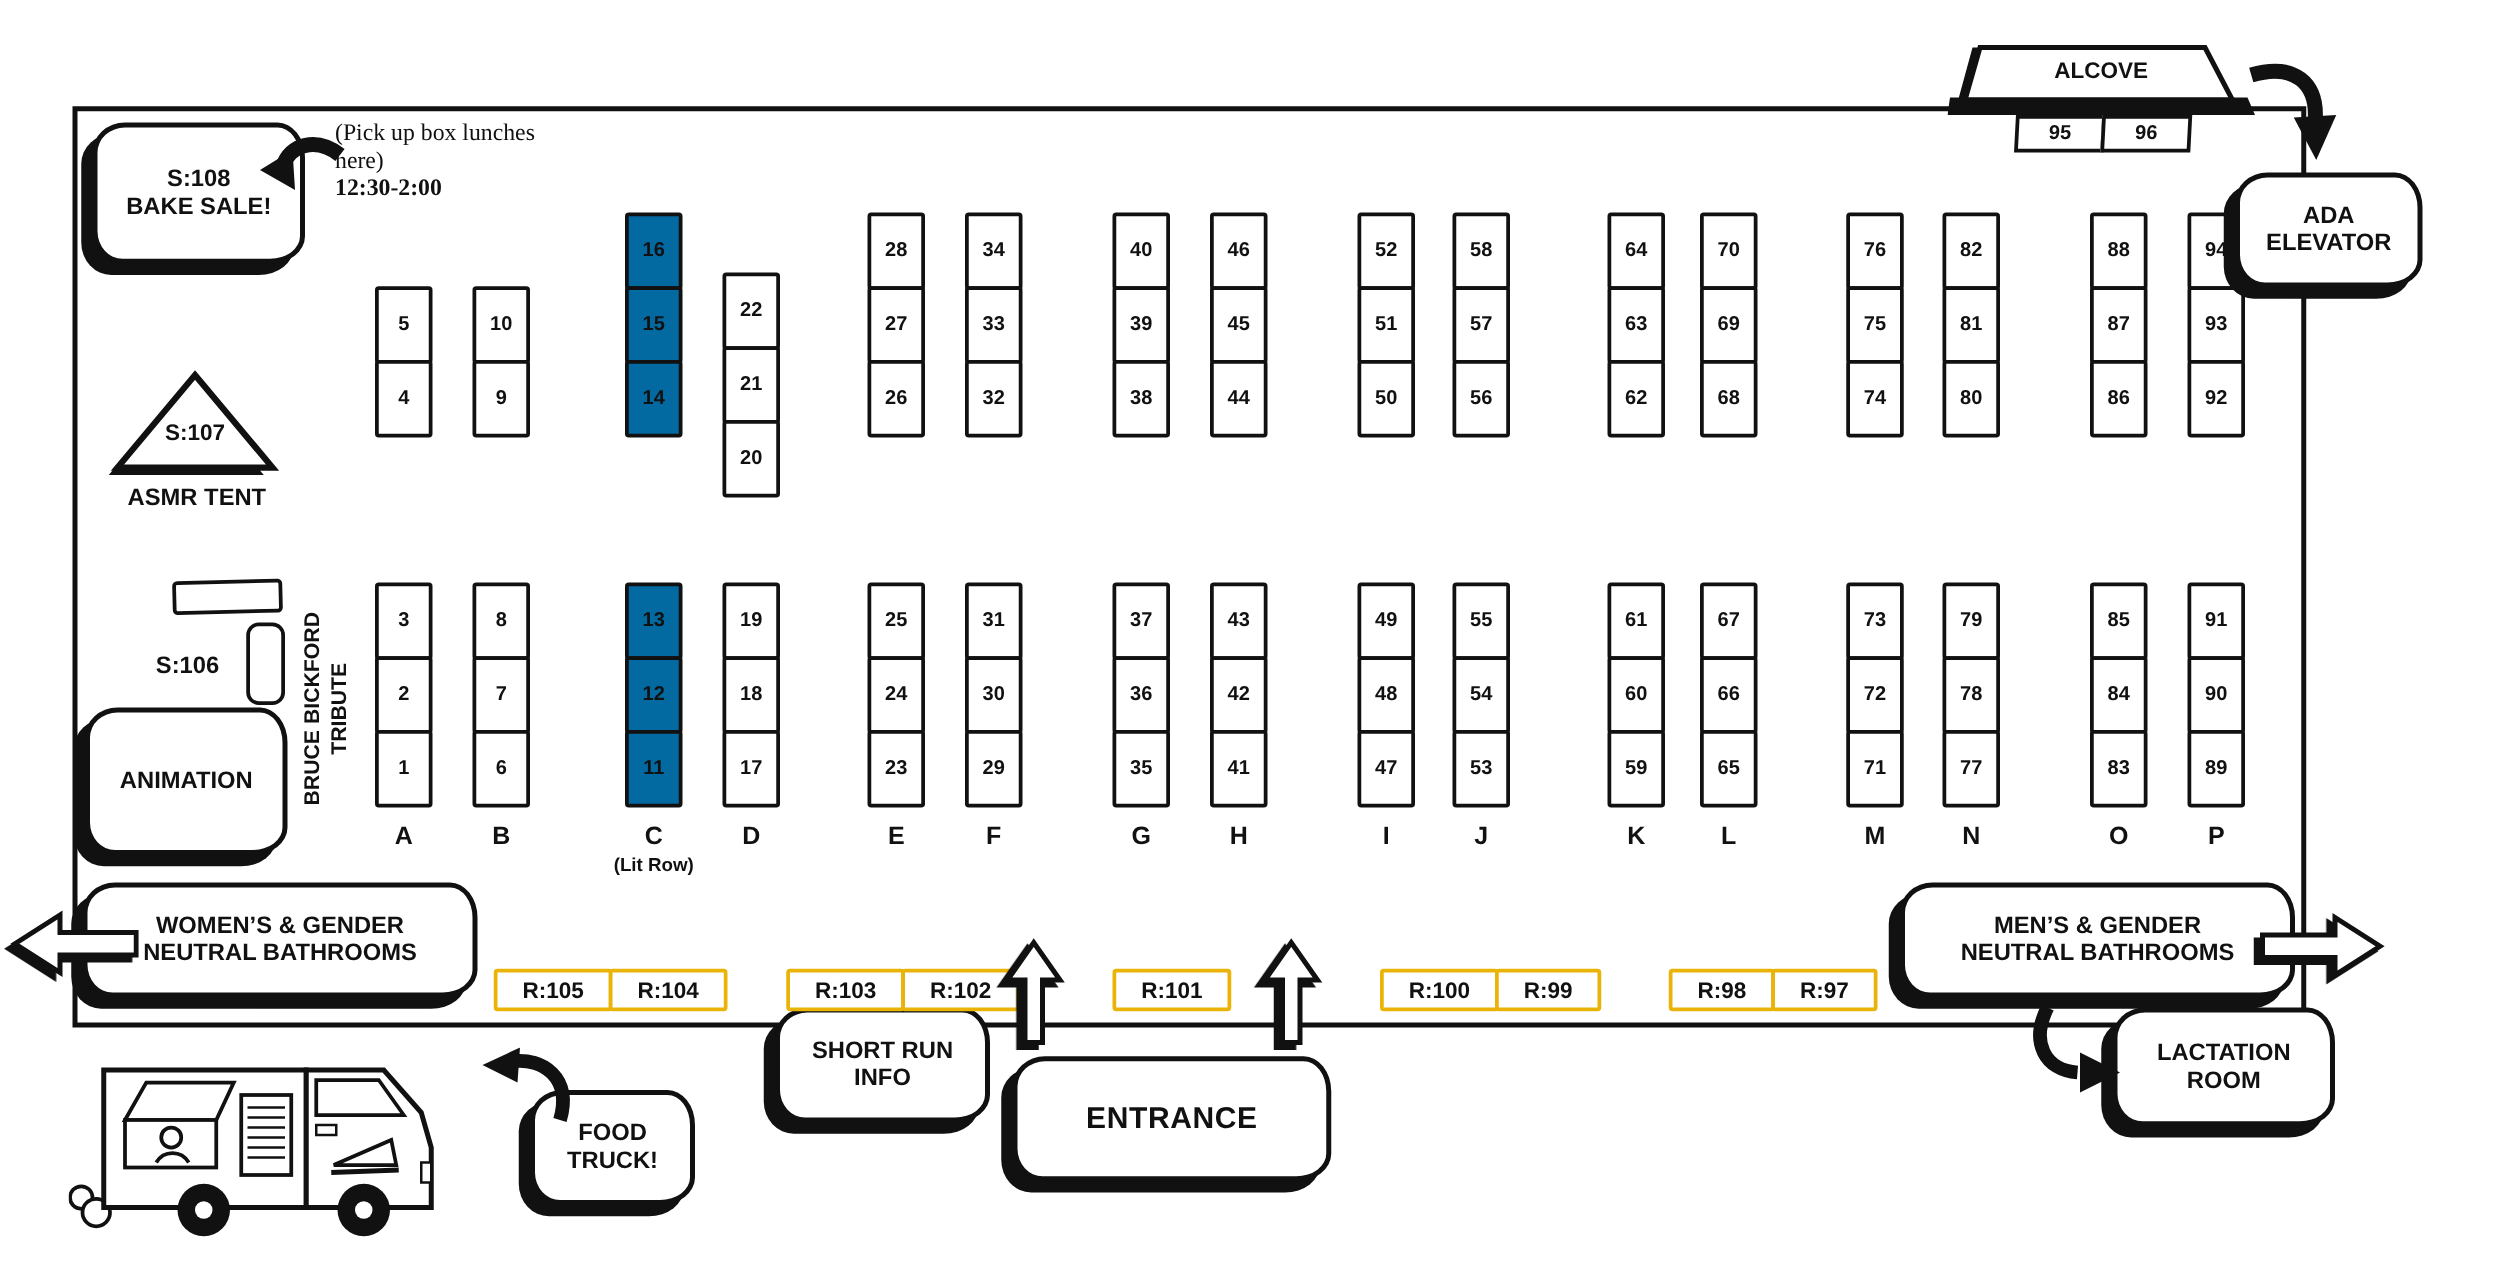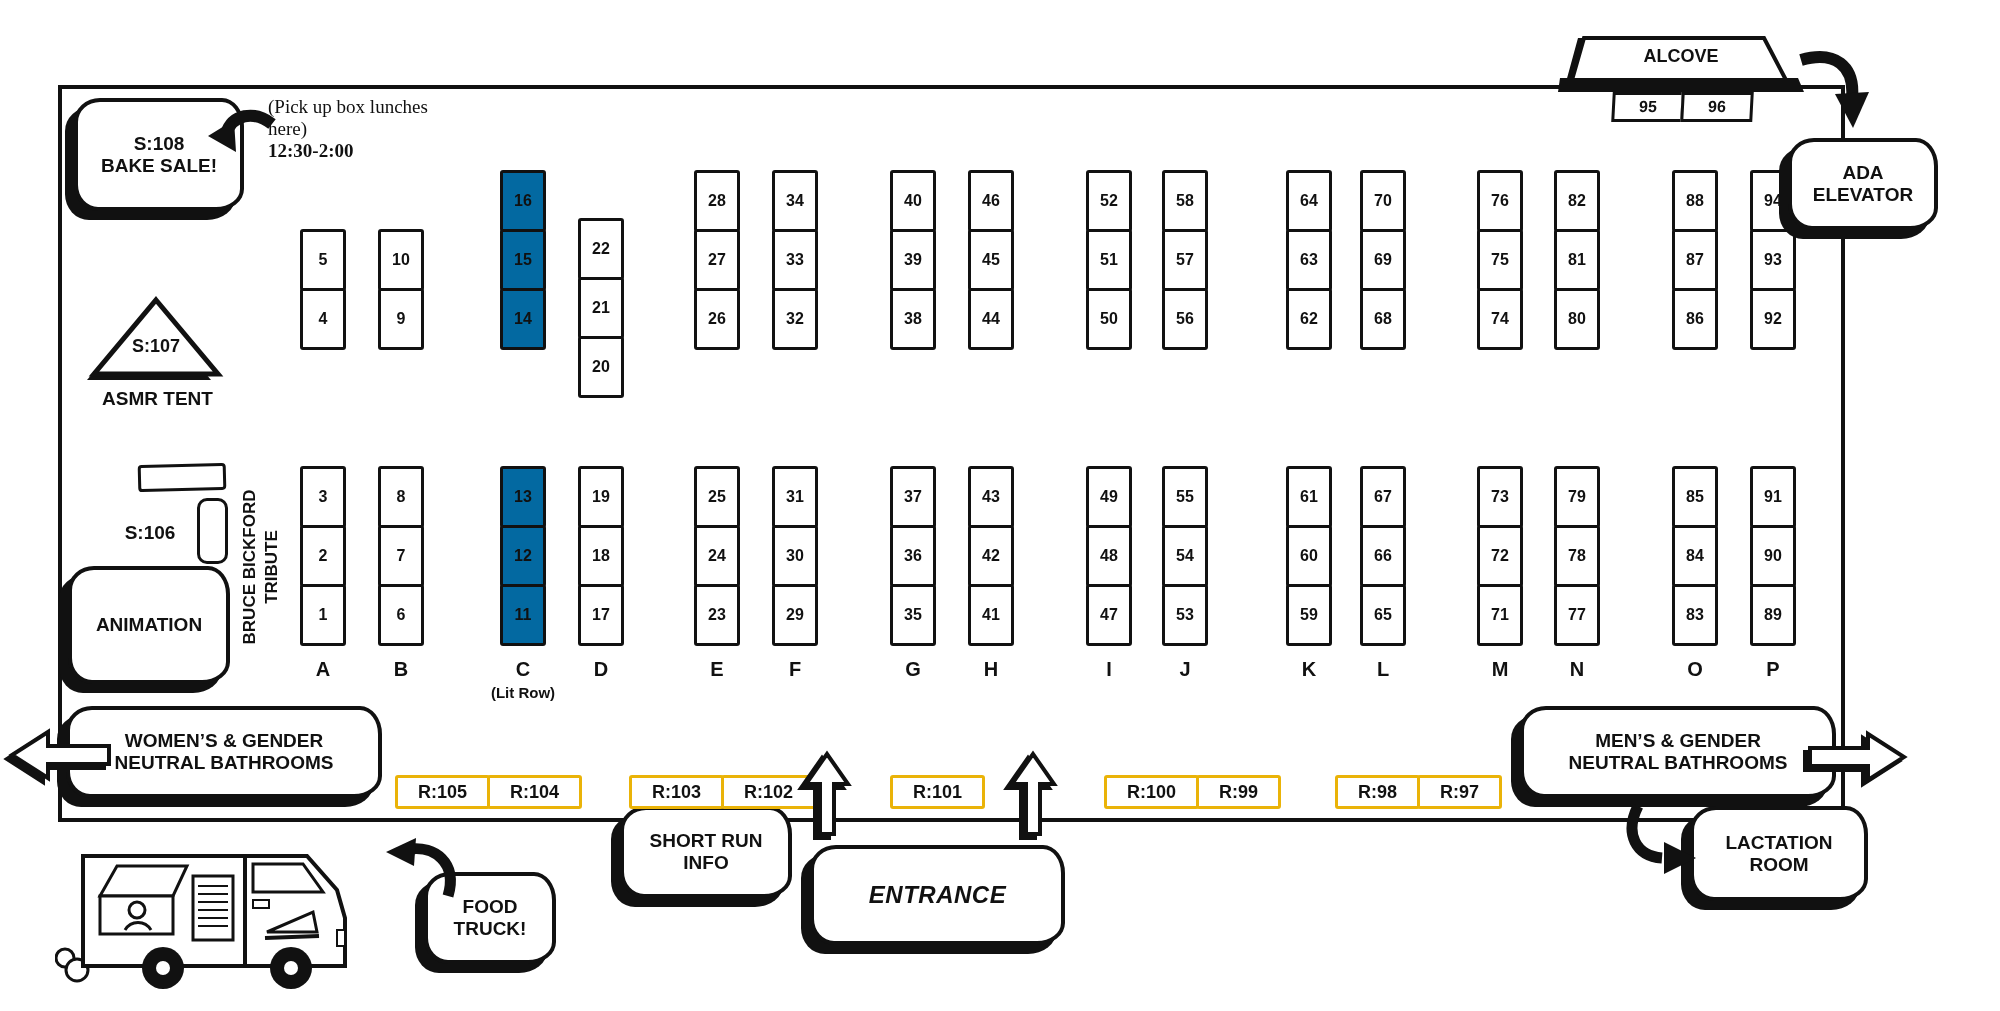--- a/index.html
+++ b/index.html
@@ -22,21 +22,21 @@
   .rbox{box-sizing:border-box;min-width:82px;height:34px;border:3px solid #eab308;background:#fff;
         display:flex;align-items:center;justify-content:center;font-weight:bold;font-size:18px;
         padding:0 20px;border-radius:3px;}
   .rbox + .rbox{margin-left:-3px;}
   
   .cloud{position:absolute;background:#fff;border:4px solid #111;box-sizing:border-box;
          border-radius:26px 22px 28px 24px / 24px 28px 22px 26px;
          box-shadow:-9px 9px 0 0 #111;display:flex;flex-direction:column;align-items:center;
          justify-content:center;text-align:center;font-weight:bold;z-index:3;line-height:1.15;}
   .cloud .l{font-size:19px;}
-  .cloud .big{font-size:24px;letter-spacing:.5px;font-style:italic;}
+  .cloud .big{font-size:24px;letter-spacing:.5px;}
   
   .hrect{position:absolute;box-sizing:border-box;border:3px solid #111;background:#fff;z-index:2;}
   .label{position:absolute;font-weight:bold;text-align:center;z-index:2;}
   .rot{transform:rotate(-90deg);white-space:nowrap;}
   .arrow-svg{position:absolute;z-index:7;}
   .blockarrow{filter:drop-shadow(-5px 4px 0 #111);}
   .alcove-box{box-sizing:border-box;width:72px;height:30px;border:3px solid #111;background:#fff;
         display:flex;align-items:center;justify-content:center;font-weight:bold;font-size:16px;
         transform:skewX(-3deg);}
   .alcove-box + .alcove-box{margin-left:-3px;}

